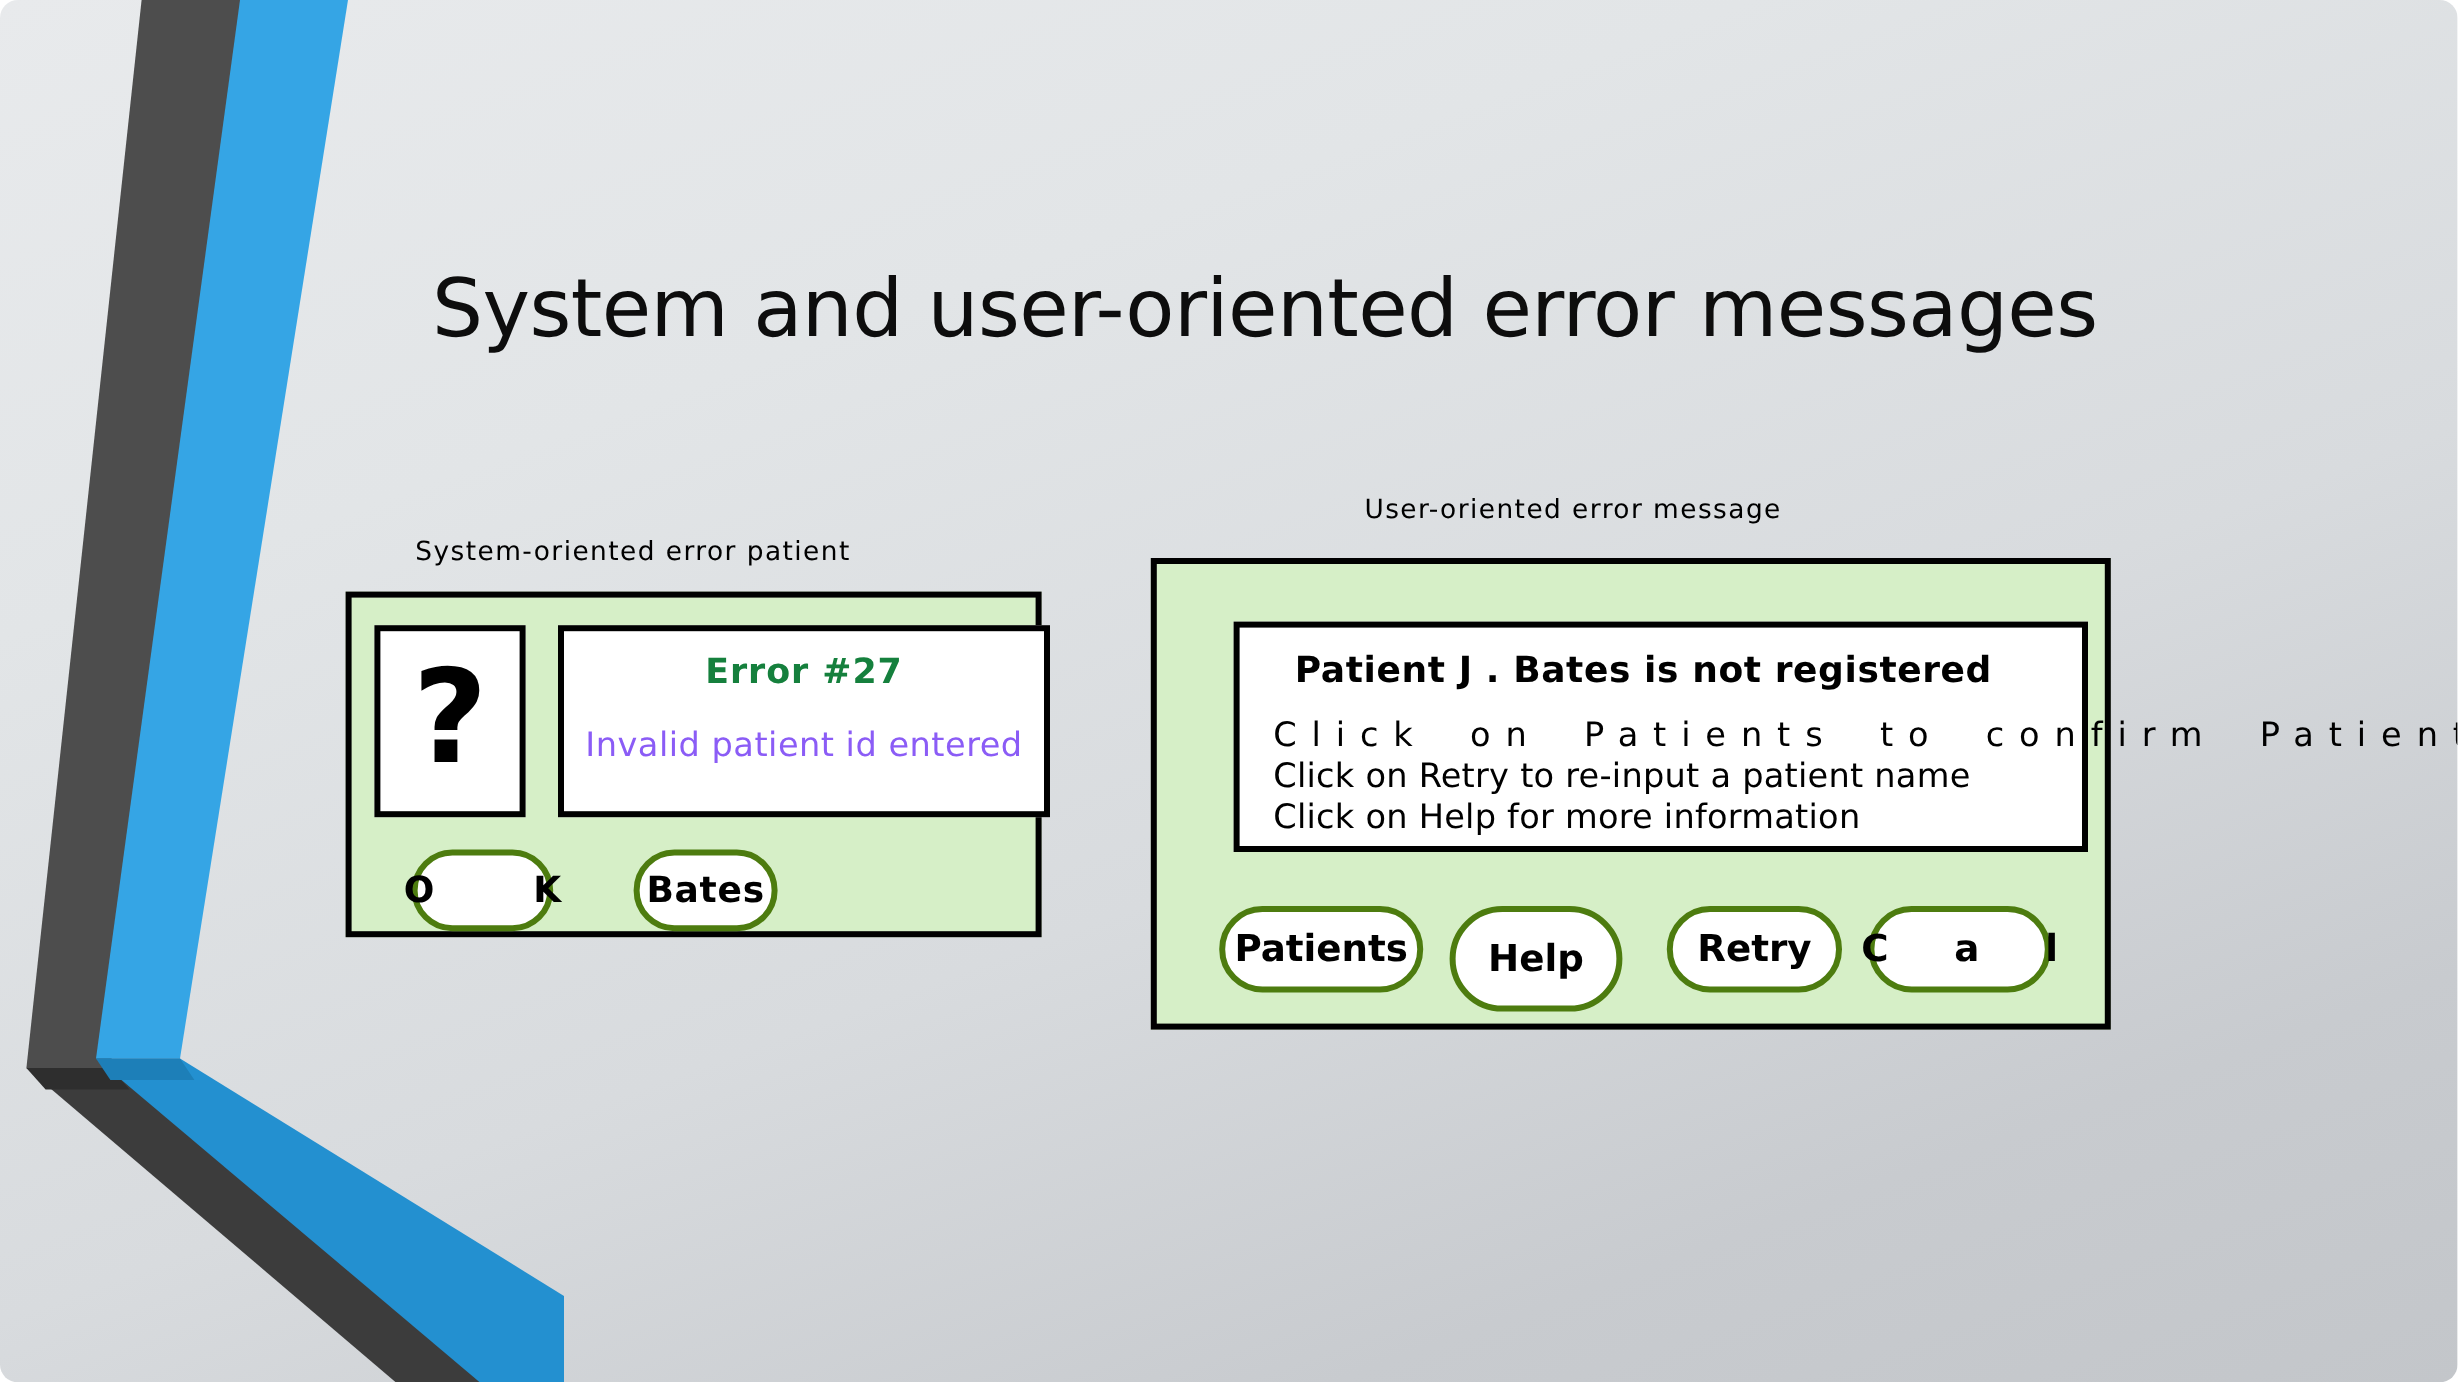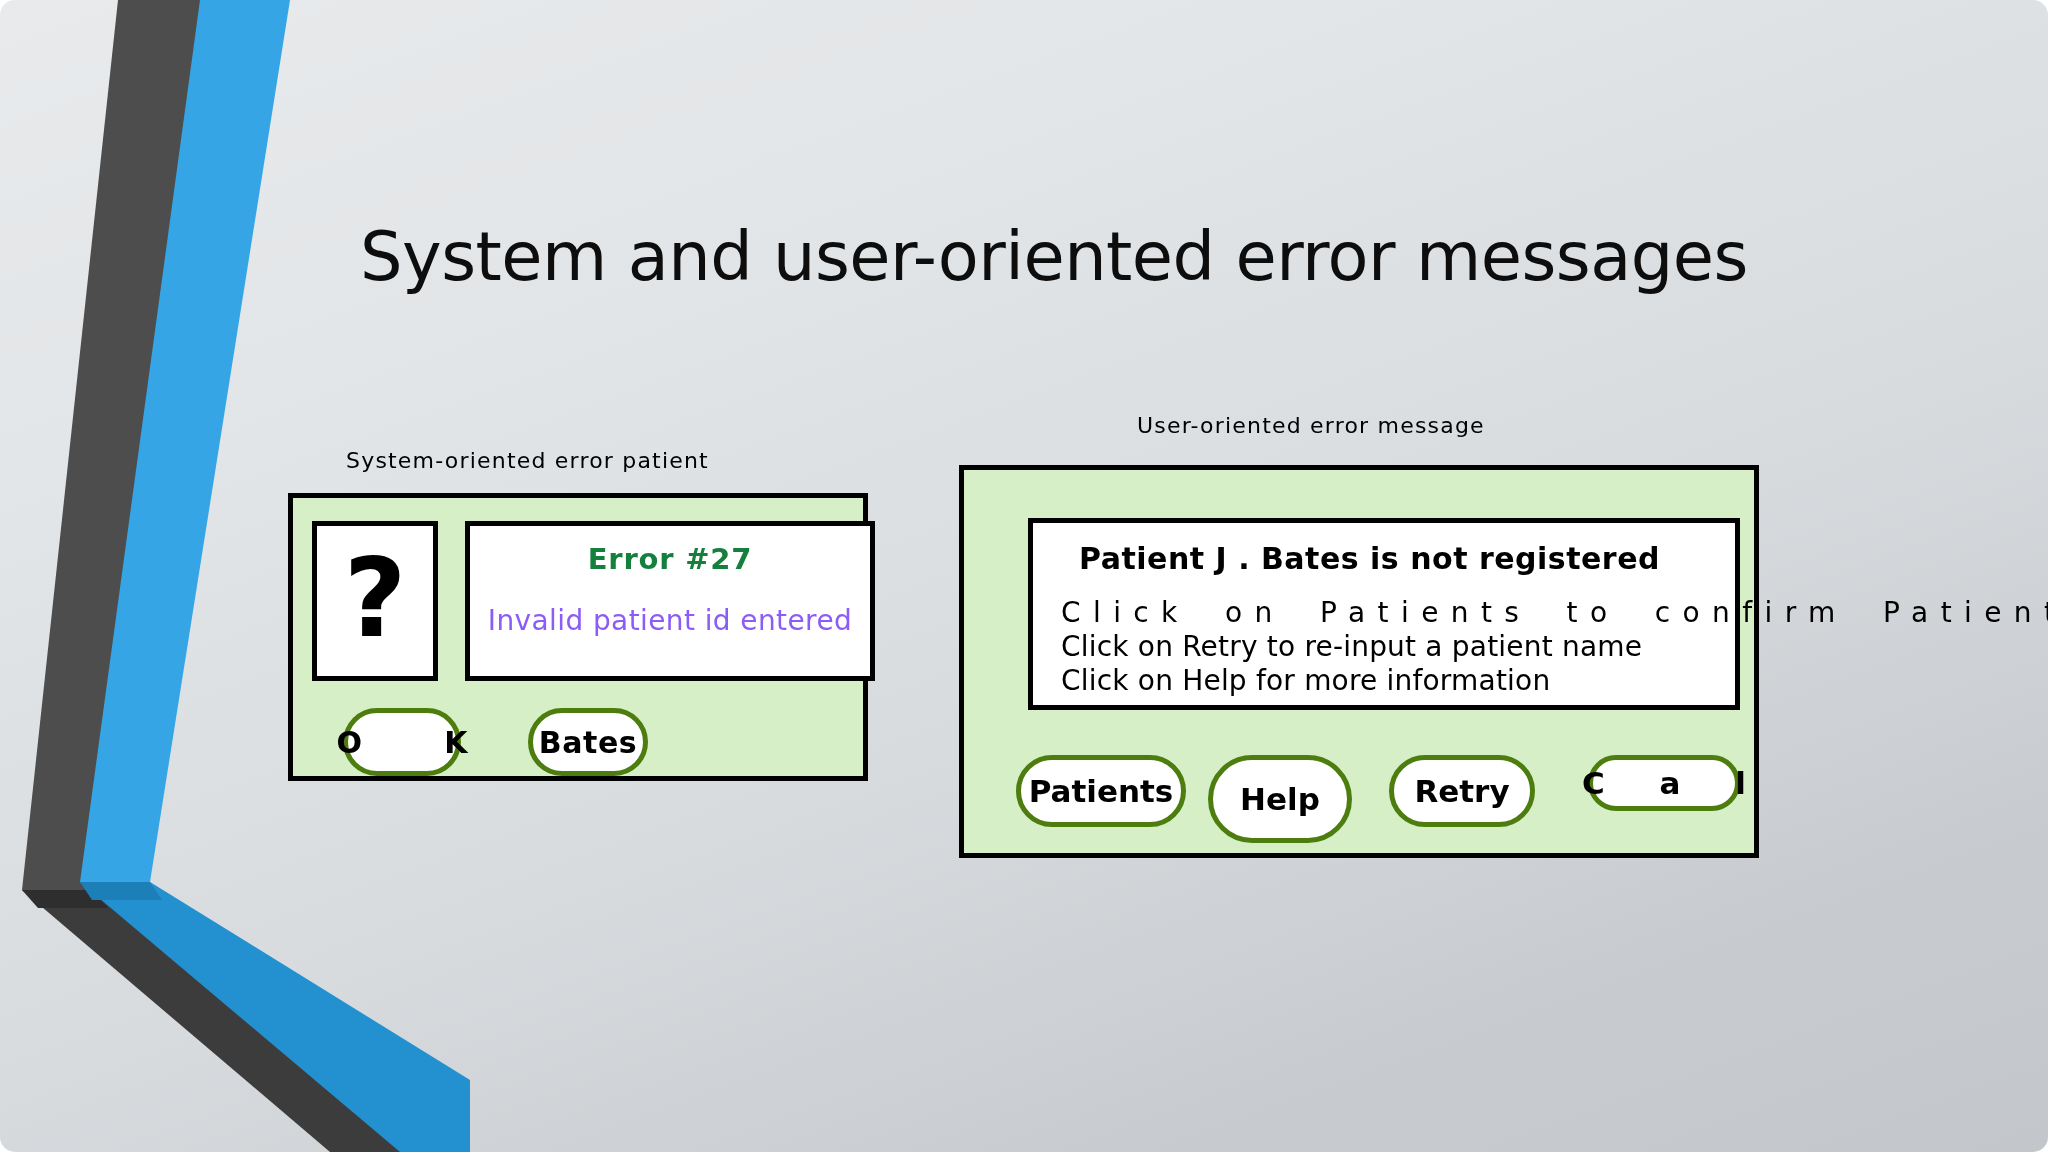--- a/index.html
+++ b/index.html
@@ -182,22 +182,22 @@
     left: 244px; top: 285px;
     width: 144px; height: 88px;
     font-size: 31px;
   }
   #retry-button {
     left: 425px; top: 285px;
     width: 146px; height: 72px;
     font-size: 31px;
   }
   #cancel-button-right {
-    left: 624px; top: 285px;
-    width: 152px; height: 56px;
+    left: 593px; top: 285px;
+    width: 152px; height: 72px;
     font-size: 31px;
     letter-spacing: 22px;
     text-indent: 22px;
   }
 </style>
 </head>
 <body>
 
 <div id="slide">
 

